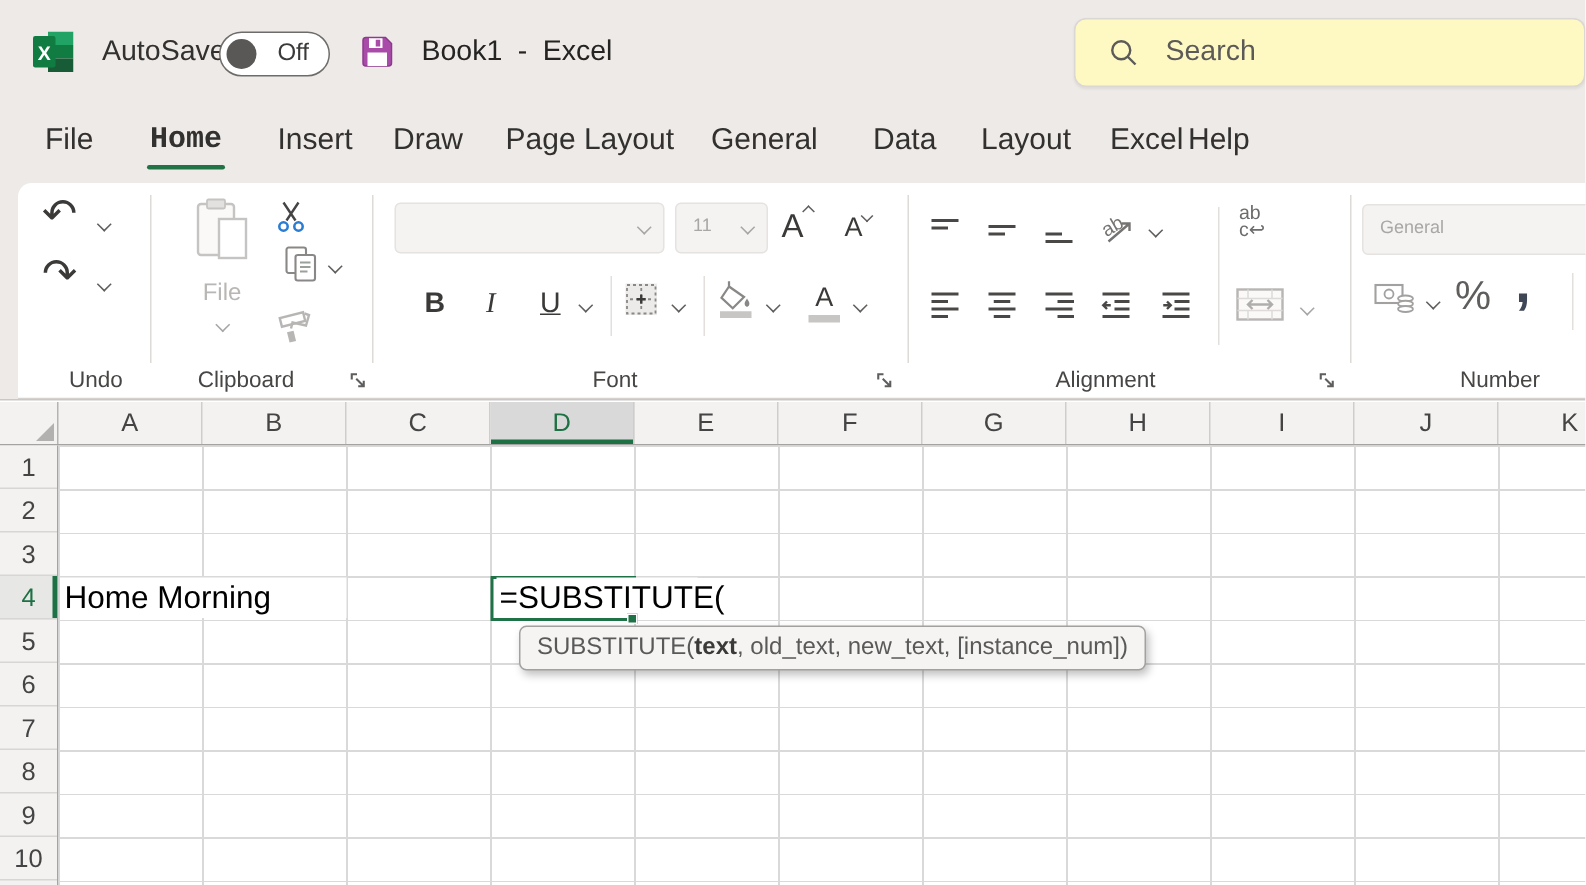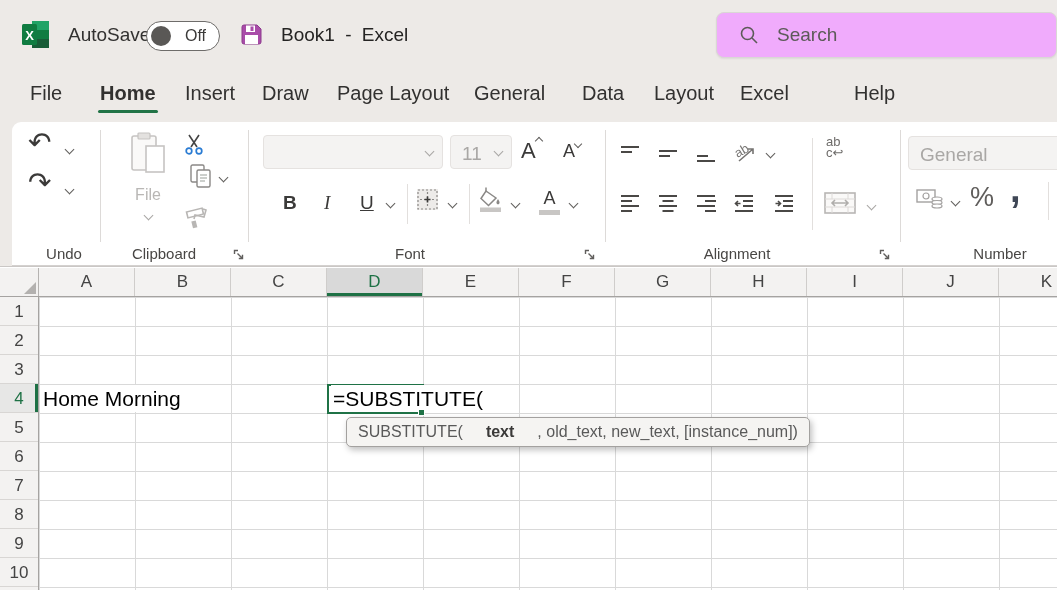--- a/index.html
+++ b/index.html
@@ -8,43 +8,43 @@
     position:relative; overflow:hidden; background:#fff;
     font-family:"Liberation Sans","DejaVu Sans",sans-serif;
     -webkit-font-smoothing:antialiased; color:#323130;
   }
   .abs { position:absolute; }
 
   
   #titlebar { left:0; top:0; width:1057px; height:70px; background:#edeae7; }
   #menubar  { left:0; top:70px; width:1057px; height:52px; background:#edeae7; }
   .mtab { position:absolute; top:12px; font-size:20px; color:#323130; cursor:default; padding-bottom:8px; }
-  .mtab.active { font-weight:bold; }
+  .mtab.active { font-weight:bold;font-family:Liberation Mono, monospace; }
   .mtab.active::after { content:""; position:absolute; left:-2px; right:-2px; bottom:0; height:3.5px; background:#217346; border-radius:2px; }
 
   .toggle { left:146px; top:21px; width:74px; height:30px; border:1.5px solid #6e6c6a; border-radius:16px; background:#fff; }
   .toggle .knob { position:absolute; left:4px; top:3.5px; width:20px; height:20px; border-radius:50%; background:#5a5856; }
   .toggle .state { position:absolute; right:13px; top:5px; font-size:16px; color:#3b3a39; }
 
-  #searchbox { left:716px; top:12px; width:341px; height:46px; background:#f0abfc; border:1px solid #dad7d5;
+  #searchbox { left:716px; top:12px; width:341px; height:46px; background:#fef9c3; border:1px solid #dad7d5;
                border-radius:8px; box-shadow:0 1px 2px rgba(0,0,0,.07); display:flex; align-items:center; }
   #searchbox .ph { font-size:19px; color:#5c5a58; margin-left:18px; }
 
   
   #ribbon-bg { left:0; top:122px; width:1057px; height:144px; background:#edeae7; }
   #ribbon { position:absolute; left:12px; top:0; width:1045px; height:144px; background:#fff;
             border-top-left-radius:9px; border-bottom:1px solid #d4d1cf; }
   .gdiv { position:absolute; top:8px; height:112px; width:1px; background:#dddad8; }
   .sdiv { position:absolute; width:1px; background:#e2dfdd; }
   .glabel { position:absolute; top:123px; height:20px; font-size:15px; color:#484644; text-align:center; }
   .chev { display:inline-block; width:7px; height:7px; border-right:1.6px solid #605e5c; border-bottom:1.6px solid #605e5c; transform:rotate(45deg); }
   .chev.lt { border-color:#a8a6a4; }
   .uicon { font-family:"DejaVu Sans",sans-serif; color:#3b3a39; }
   .combo { position:absolute; background:#f4f3f2; border:1px solid #e5e2e0; border-radius:4px; height:34px; }
-  .combo .ctext { position:absolute; left:11px; top:7px; font-size:19px; color:#a9a7a5; }
+  .combo .ctext { position:absolute; left:11px; top:7px; font-size:12px; color:#a9a7a5; }
   .combo .cchev { position:absolute; right:9px; top:12px; }
   .btnA { color:#3b3a39; font-size:19px; }
   .bar { position:absolute; width:21px; height:4.5px; background:#c8c6c4; }
 
   
   #sheet { left:0; top:266px; width:1057px; height:324px; background:#fff; border-top:1px solid #cac7c5; }
   #colheads { position:absolute; left:0; top:1px; width:1057px; height:29px; background:#f3f2f1; border-bottom:1px solid #a5a3a1; }
   .colcell { position:absolute; top:0; height:28px; line-height:28px; text-align:center; font-size:17px; color:#444;
              border-right:1px solid #cfcdcb; }
   .colcell.sel { background:#d9d9d9; color:#1e7145; box-shadow:inset 0 -3px 0 #1e7145; }
@@ -108,21 +108,21 @@
 <div class="abs" id="menubar">
     <div class="mtab" style="left: 30px;">File</div>
     <div class="mtab active" style="left: 100px;">Home</div>
     <div class="mtab" style="left: 185px;">Insert</div>
     <div class="mtab" style="left: 262px;">Draw</div>
     <div class="mtab" style="left: 337px;">Page Layout</div>
     <div class="mtab" style="left: 474px;">General</div>
     <div class="mtab" style="left: 582px;">Data</div>
     <div class="mtab" style="left: 654px;">Layout</div>
     <div class="mtab" style="left: 740px;">Excel</div>
-    <div class="mtab" style="left: 854px;">Help</div>
+    <div class="mtab" style="left: 792px;">Help</div>
   </div>
 
 <div class="abs" id="ribbon-bg">
 <div id="ribbon">
 
   <div class="gdiv" style="left:88px;"></div>
   <div class="gdiv" style="left:236px;"></div>
   <div class="gdiv" style="left:593px;"></div>
   <div class="gdiv" style="left:888px;"></div>
 
@@ -328,18 +328,18 @@
       <div class="rowcell" style="top: 261px;">10</div>
     </div>
   <div id="grid"></div>
 
   <div class="cellpatch" style="left:40px; top:118px; width:191px; height:27px; padding-left:3px;">Home Morning</div>
 
   <div id="editbox" style="top:117px;"></div>
   <div class="cellpatch" style="left:331px; top:118px; width:134px; height:27px; padding-left:2px; z-index:3;">=SUBSTITUTE(</div>
   <div id="fillhandle" style="top:142px;"></div>
 
-  <div id="fx-tooltip" style="top:150px;gap:23px;">
+  <div id="fx-tooltip" style="top:150px;">
     <span>SUBSTITUTE(</span>
       <b>text</b>
       <span>, old_text, new_text, [instance_num])</span>
   </div>
 </div>
 
 </body></html>

